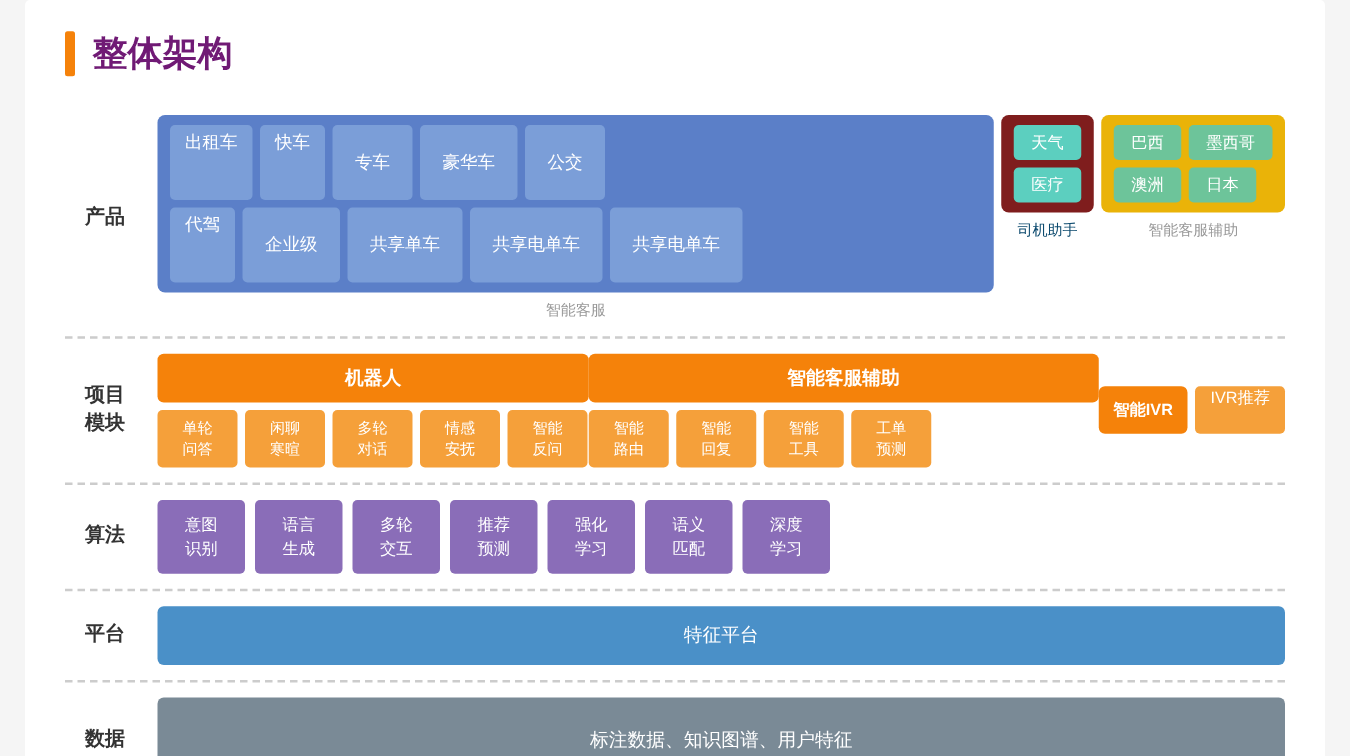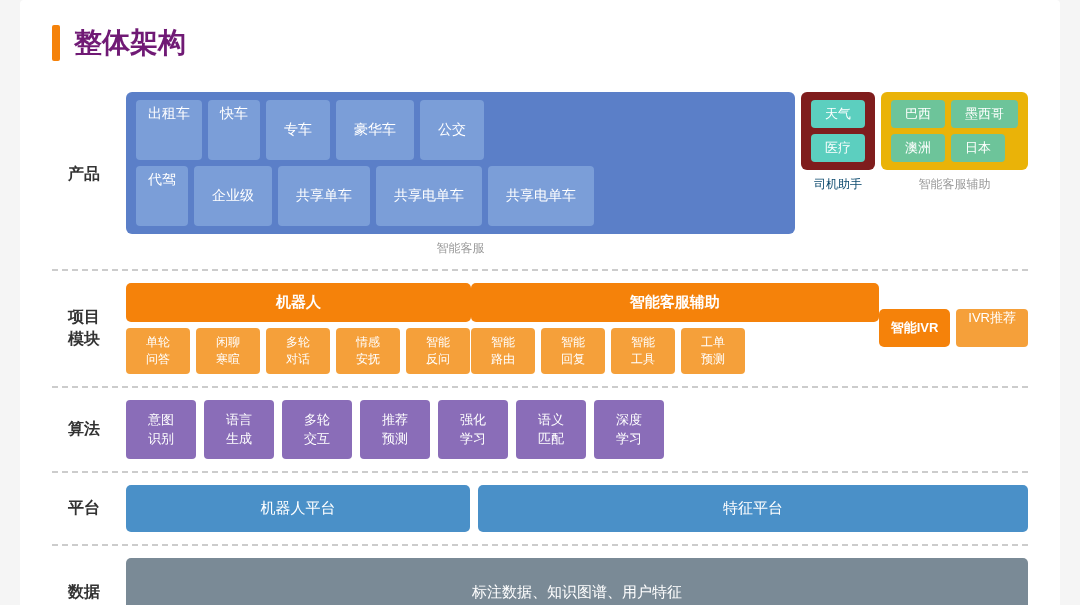--- a/index.html
+++ b/index.html
@@ -348,21 +348,20 @@
         <div class="algo-chip">语义<br>匹配</div>
         <div class="algo-chip">深度<br>学习</div>
       </div>
     </div>
 
     <div class="divider-row"></div>
 
     <div class="row-label">平台</div>
     <div class="row-content">
       <div class="platform-area">
-        <div class="platform-chip" style="flex:1;">机器人平台</div>
         <div class="platform-chip" style="flex:1.6;">特征平台</div>
       </div>
     </div>
 
     <div class="divider-row"></div>
 
     <div class="row-label">数据</div>
     <div class="row-content">
       <div class="data-area">标注数据、知识图谱、用户特征</div>
     </div>

